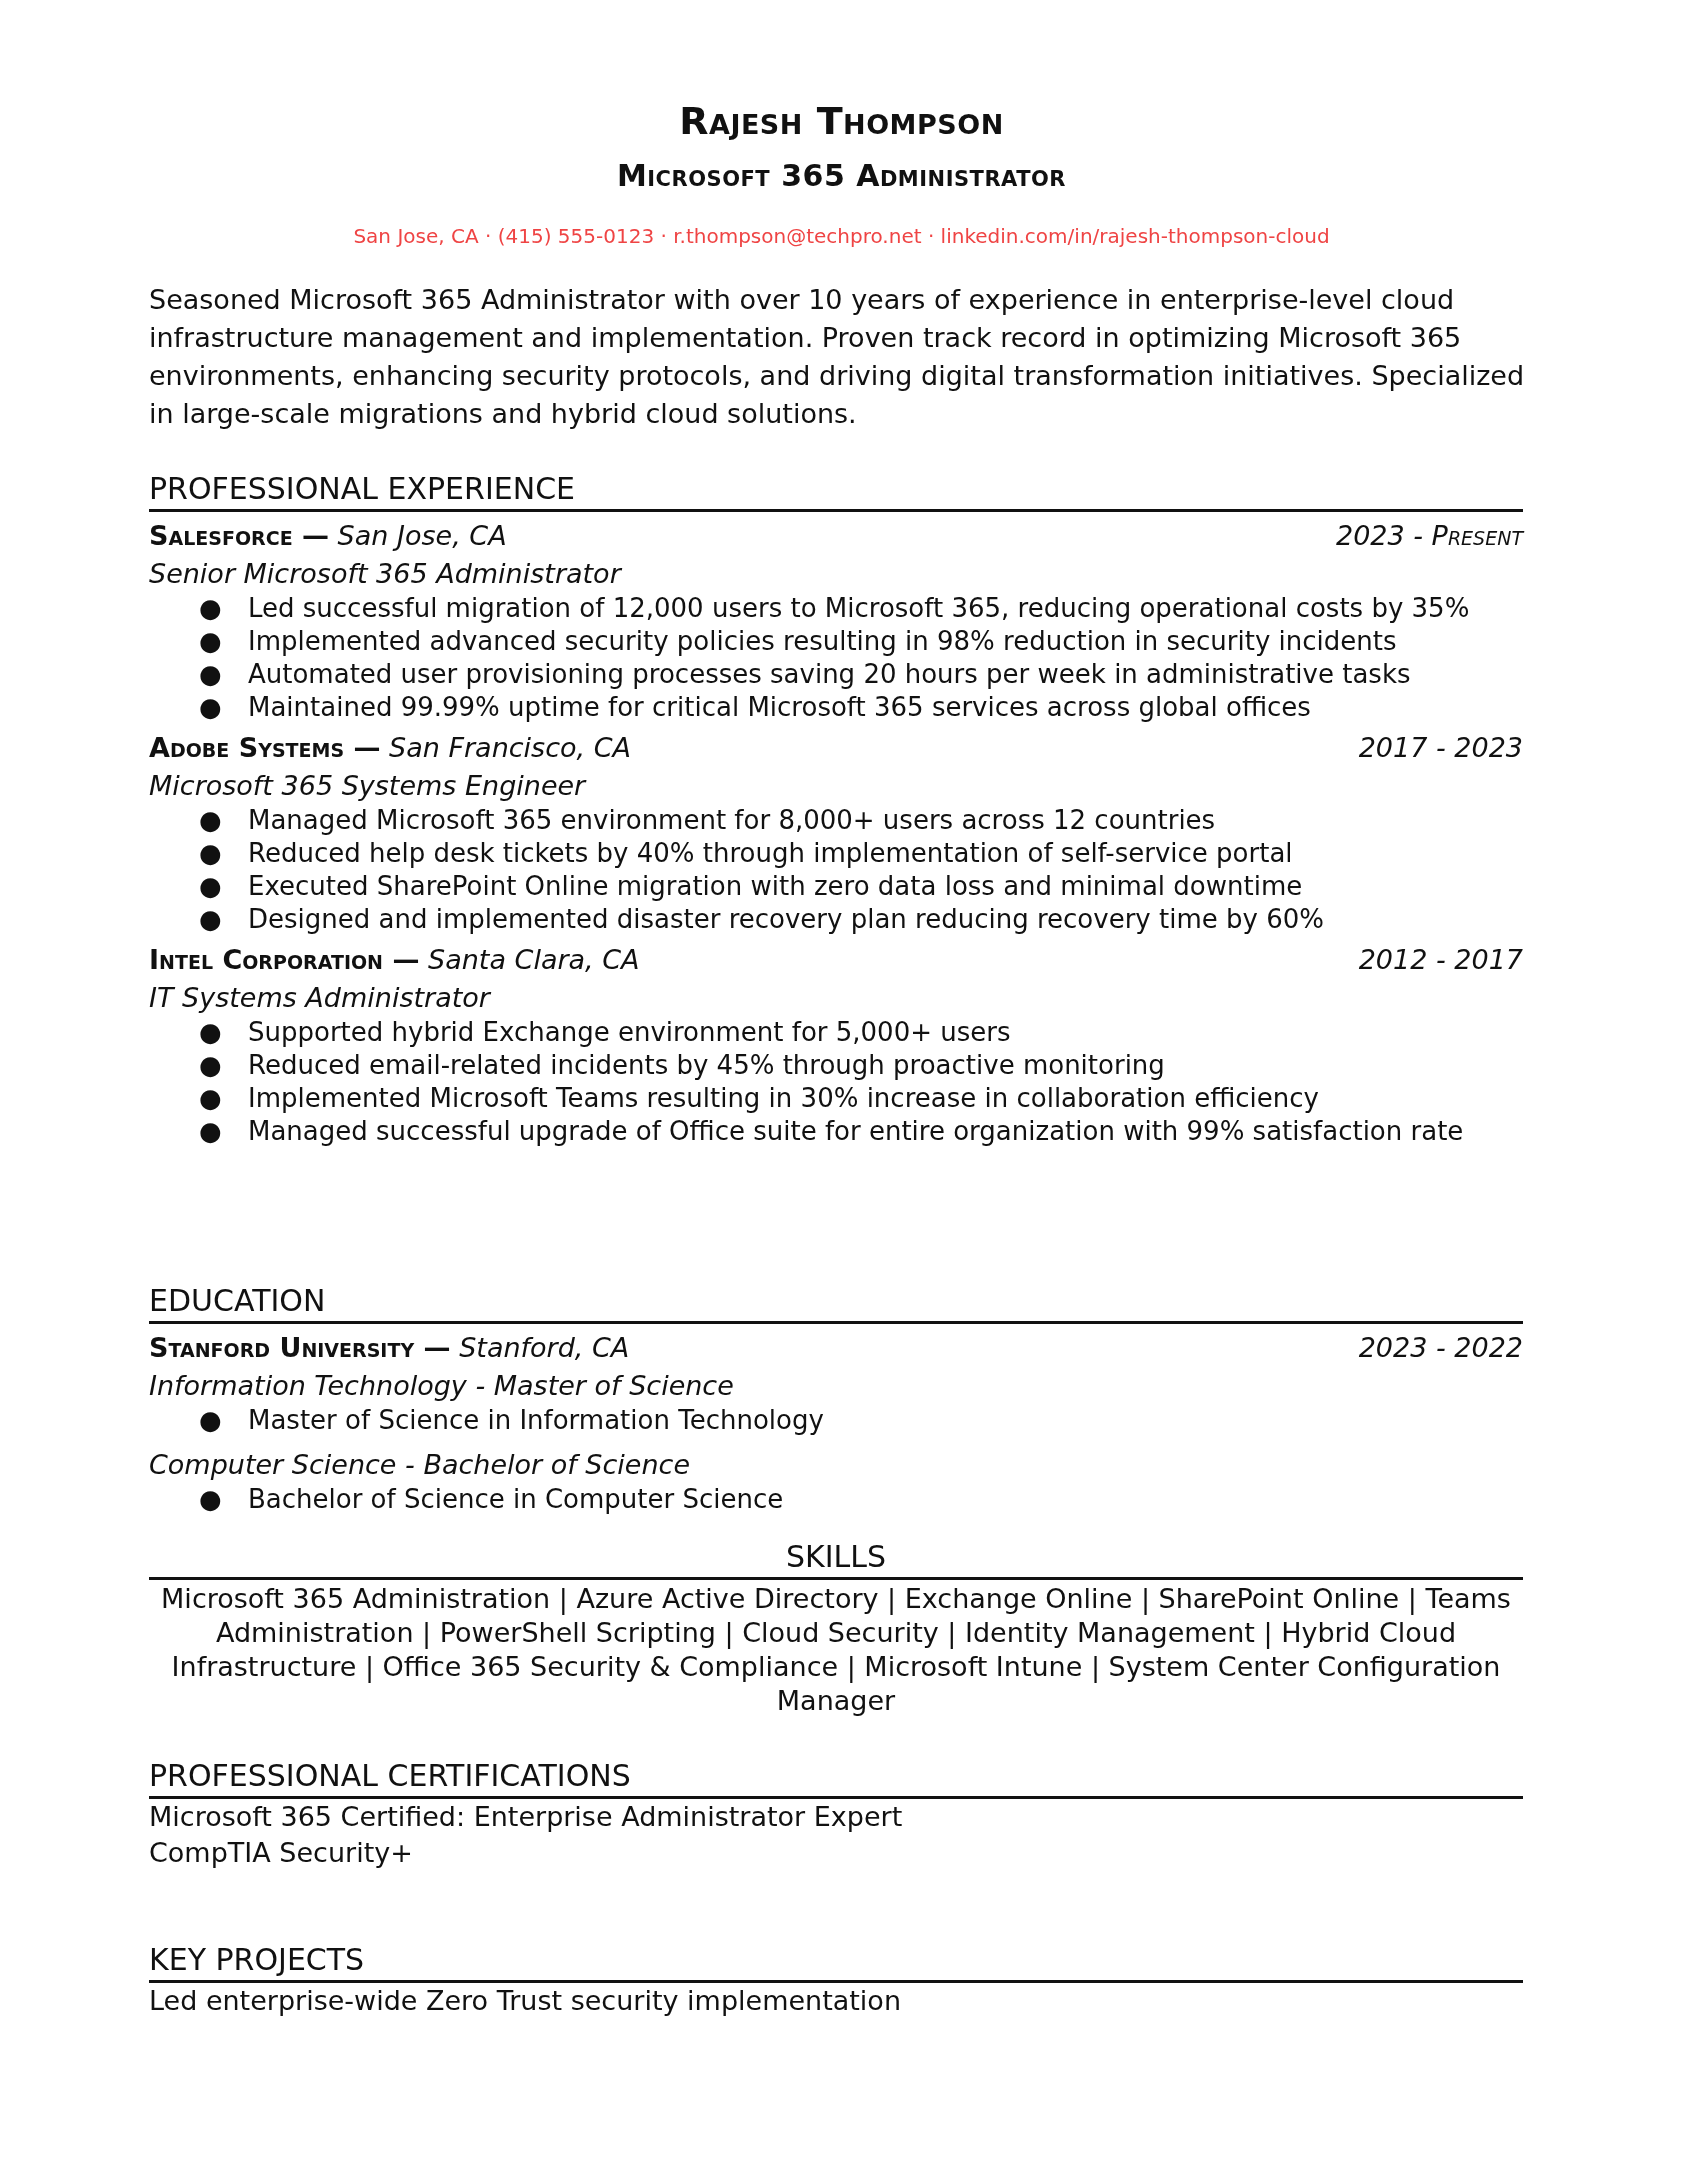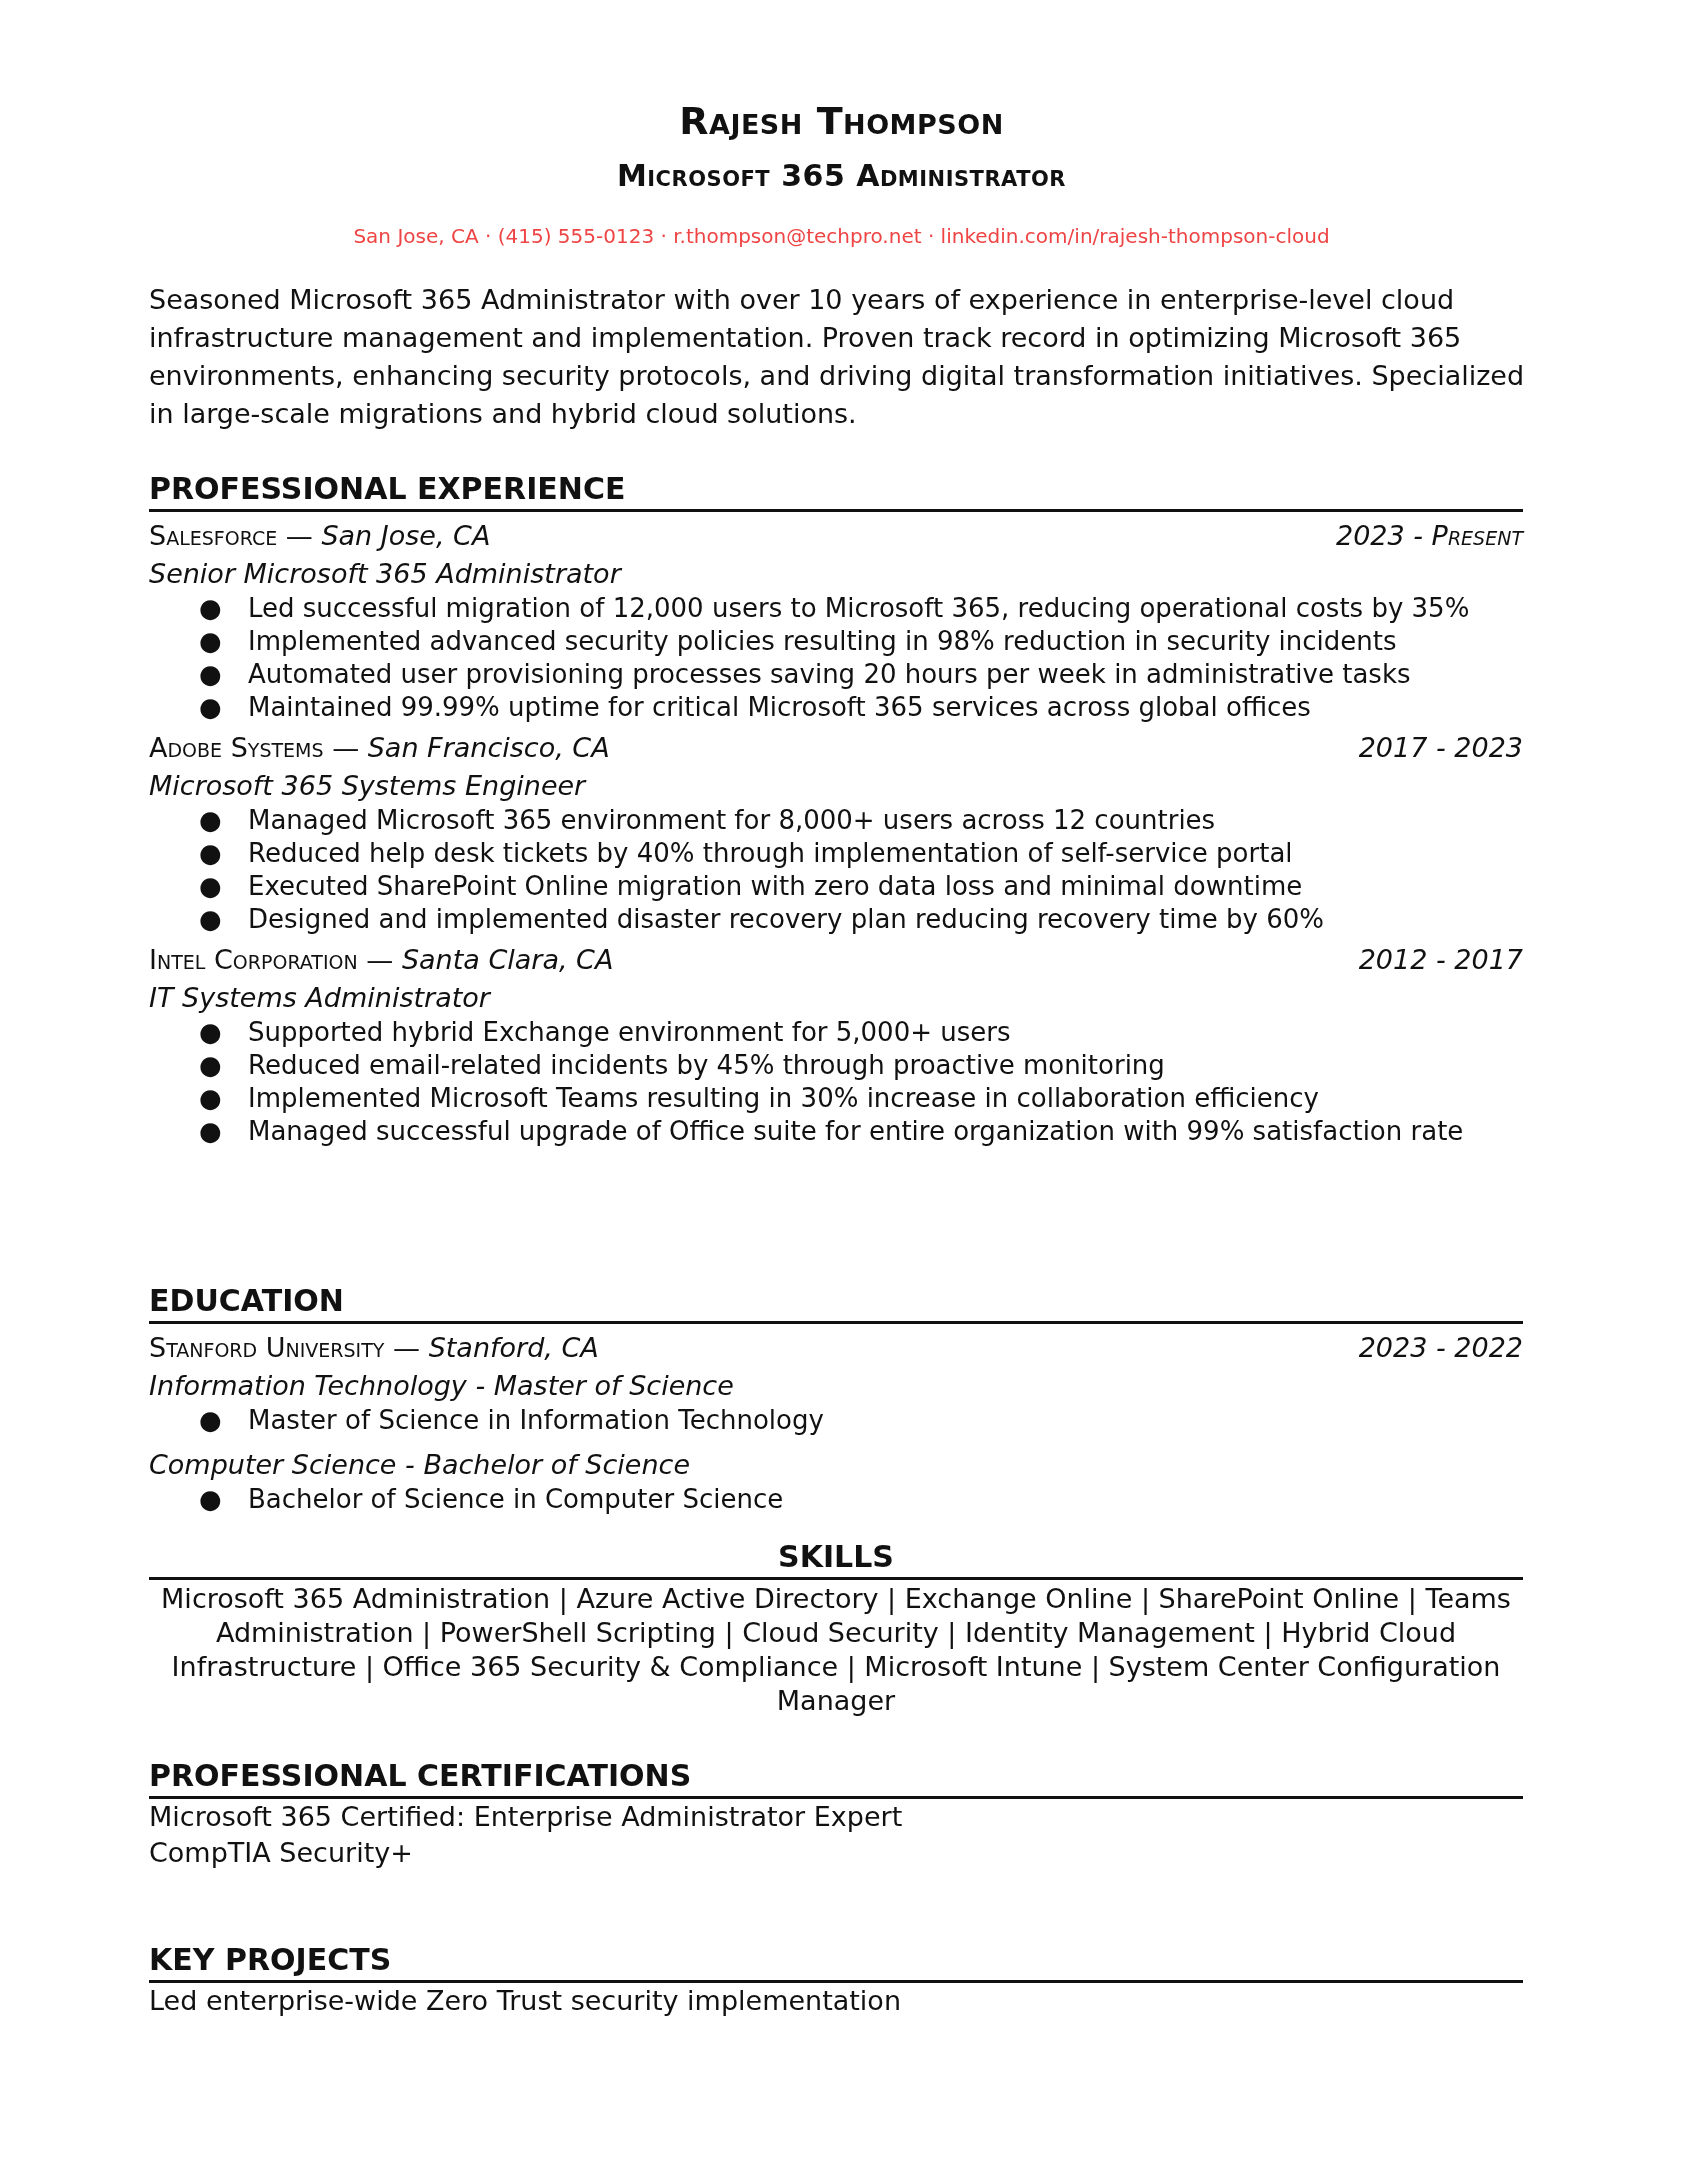--- a/index.html
+++ b/index.html
@@ -3,23 +3,23 @@
 <meta charset="utf-8">
 <style>
   html,body{margin:0;padding:0;background:#fff;}
   body{width:1683px;height:2178px;position:relative;font-family:"DejaVu Sans","Liberation Sans",sans-serif;color:#111;}
   .center{text-align:center;position:absolute;left:0;width:1683px;}
   .name{top:99px;font-size:38px;font-weight:bold;font-variant:small-caps;letter-spacing:0.5px;}
   .title{top:158px;font-size:30px;font-weight:bold;font-variant:small-caps;letter-spacing:0.5px;}
   .contact{top:224px;font-size:20px;color:#ef4444;}
   .summary{position:absolute;left:149px;top:281px;width:1386px;font-size:27px;line-height:38px;}
   .section{position:absolute;left:149px;width:1374px;}
-  .sec-head{font-size:30px;font-weight:bold;line-height:36px;padding-bottom:2px;border-bottom:3px solid #111;}
+  .sec-head{font-size:30px;font-weight:normal;line-height:36px;padding-bottom:2px;border-bottom:3px solid #111;}
   .entry-head{display:flex;justify-content:space-between;font-size:27px;line-height:40px;margin-top:4px;}
-  .org{font-weight:normal;font-variant:small-caps;}
+  .org{font-weight:bold;font-variant:small-caps;}
   .loc,.dates,.role{font-style:italic;}
   .dates{font-variant:small-caps;}
   .role{font-size:27px;line-height:36px;}
   ul{list-style:none;margin:0;padding:0;}
   li{position:relative;padding-left:99px;font-size:26px;line-height:33px;}
   li .dot{position:absolute;left:50px;top:0;}
   .plain{font-size:27px;line-height:34px;}
   .cert{font-size:27px;line-height:36px;}
 </style>
 </head>

